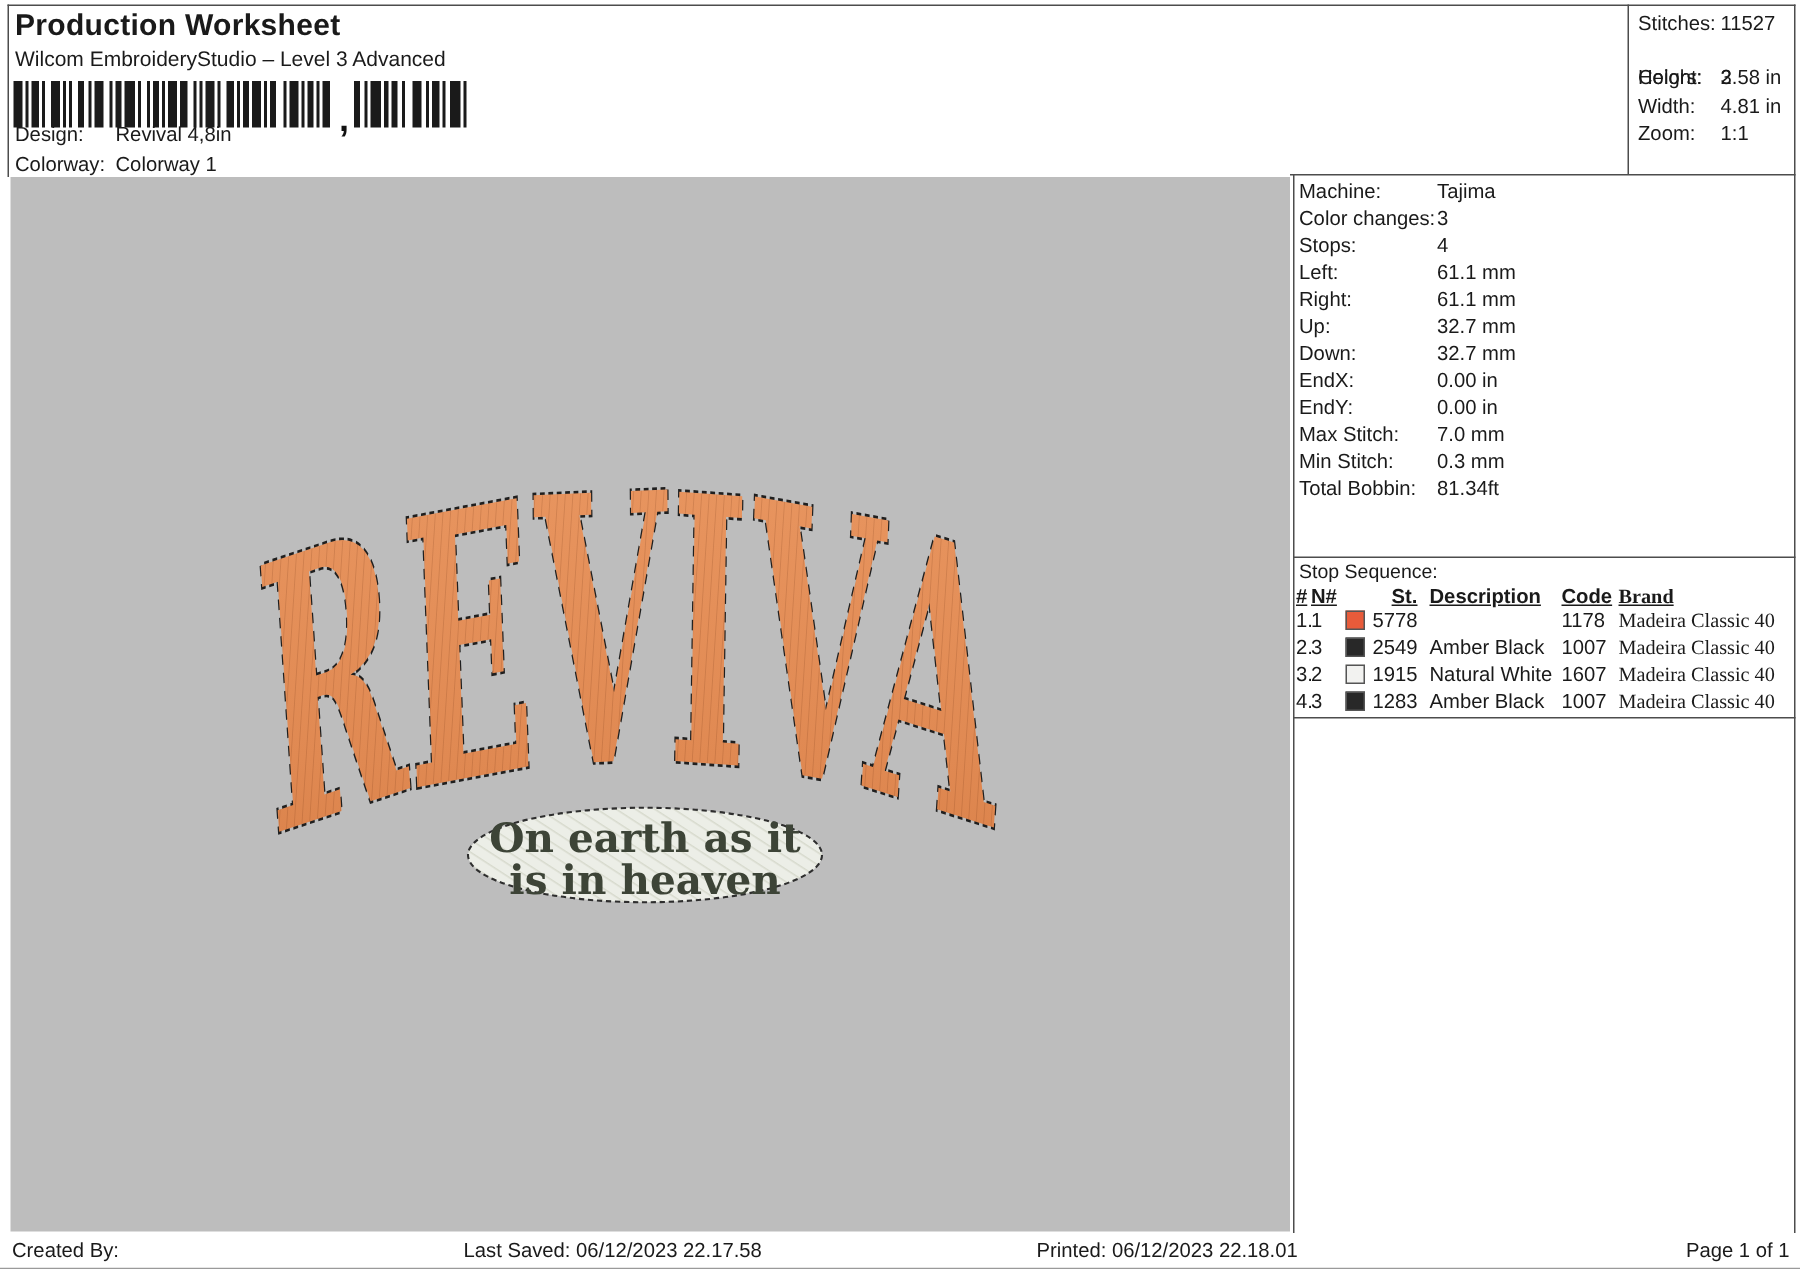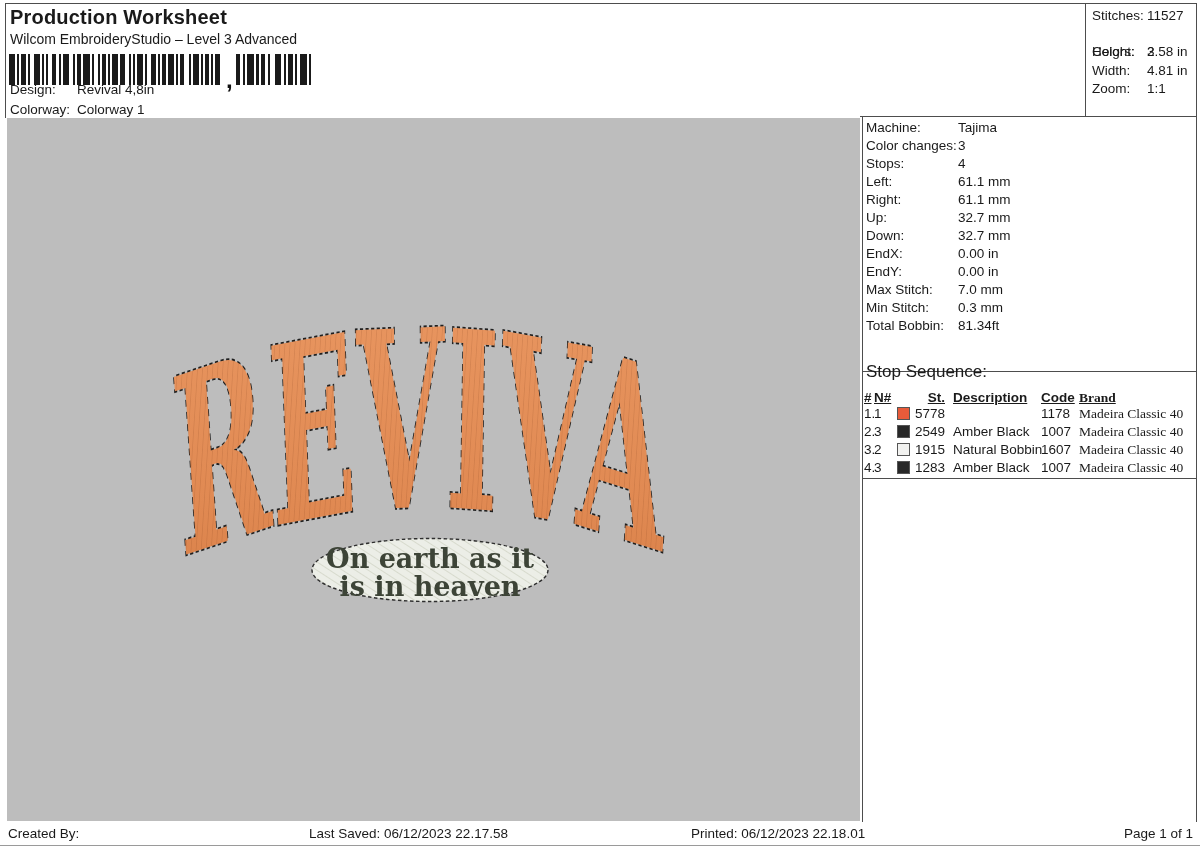--- a/index.html
+++ b/index.html
@@ -55,22 +55,22 @@
   }
   .canvas svg { display: block; width: 853px; height: 703px; }
 
   
   .machine-list { position: absolute; left: 863px; top: 120px; width: 334px; }
   .machine-row { position: relative; height: 18px; font-size: 13.5px; }
   .machine-row .lbl { position: absolute; left: 3px; white-space: nowrap; }
   .machine-row .val { position: absolute; left: 95px; white-space: nowrap; }
 
   .stopseq-title {
-    position: absolute; left: 866px; top: 362px;
-    font-size: 17px;
+    position: absolute; left: 866px; top: 373px;
+    font-size: 13px;
     text-align: center;
   }
   .stopseq-head { position: absolute; left: 863px; top: 390px; width: 334px; height: 17px; font-size: 13.5px; font-weight: bold; }
   .stopseq-head span { text-decoration: underline; }
   .col-num   { position: absolute; left: 1px; }
   .col-n     { position: absolute; left: 11px; }
   .col-st    { position: absolute; left: 44px; width: 38px; text-align: right; }
   .col-desc  { position: absolute; left: 90px; white-space: nowrap; }
   .col-code  { position: absolute; left: 178px; }
   .col-brand { position: absolute; left: 216px; white-space: nowrap; font-family: Liberation Serif, serif; }
@@ -355,21 +355,21 @@
         <span class="col-st">2549</span>
         <span class="col-desc">Amber Black</span>
         <span class="col-code">1007</span>
         <span class="col-brand">Madeira Classic 40</span>
       </div>
       <div class="stopseq-row">
         <span class="swatch" style="background: rgb(242, 242, 240);"></span>
         <span class="col-num">3.</span>
         <span class="col-n">2</span>
         <span class="col-st">1915</span>
-        <span class="col-desc">Natural Bobbin</span>
+        <span class="col-desc">Natural White</span>
         <span class="col-code">1607</span>
         <span class="col-brand">Madeira Classic 40</span>
       </div>
       <div class="stopseq-row">
         <span class="swatch" style="background: rgb(40, 40, 40);"></span>
         <span class="col-num">4.</span>
         <span class="col-n">3</span>
         <span class="col-st">1283</span>
         <span class="col-desc">Amber Black</span>
         <span class="col-code">1007</span>

